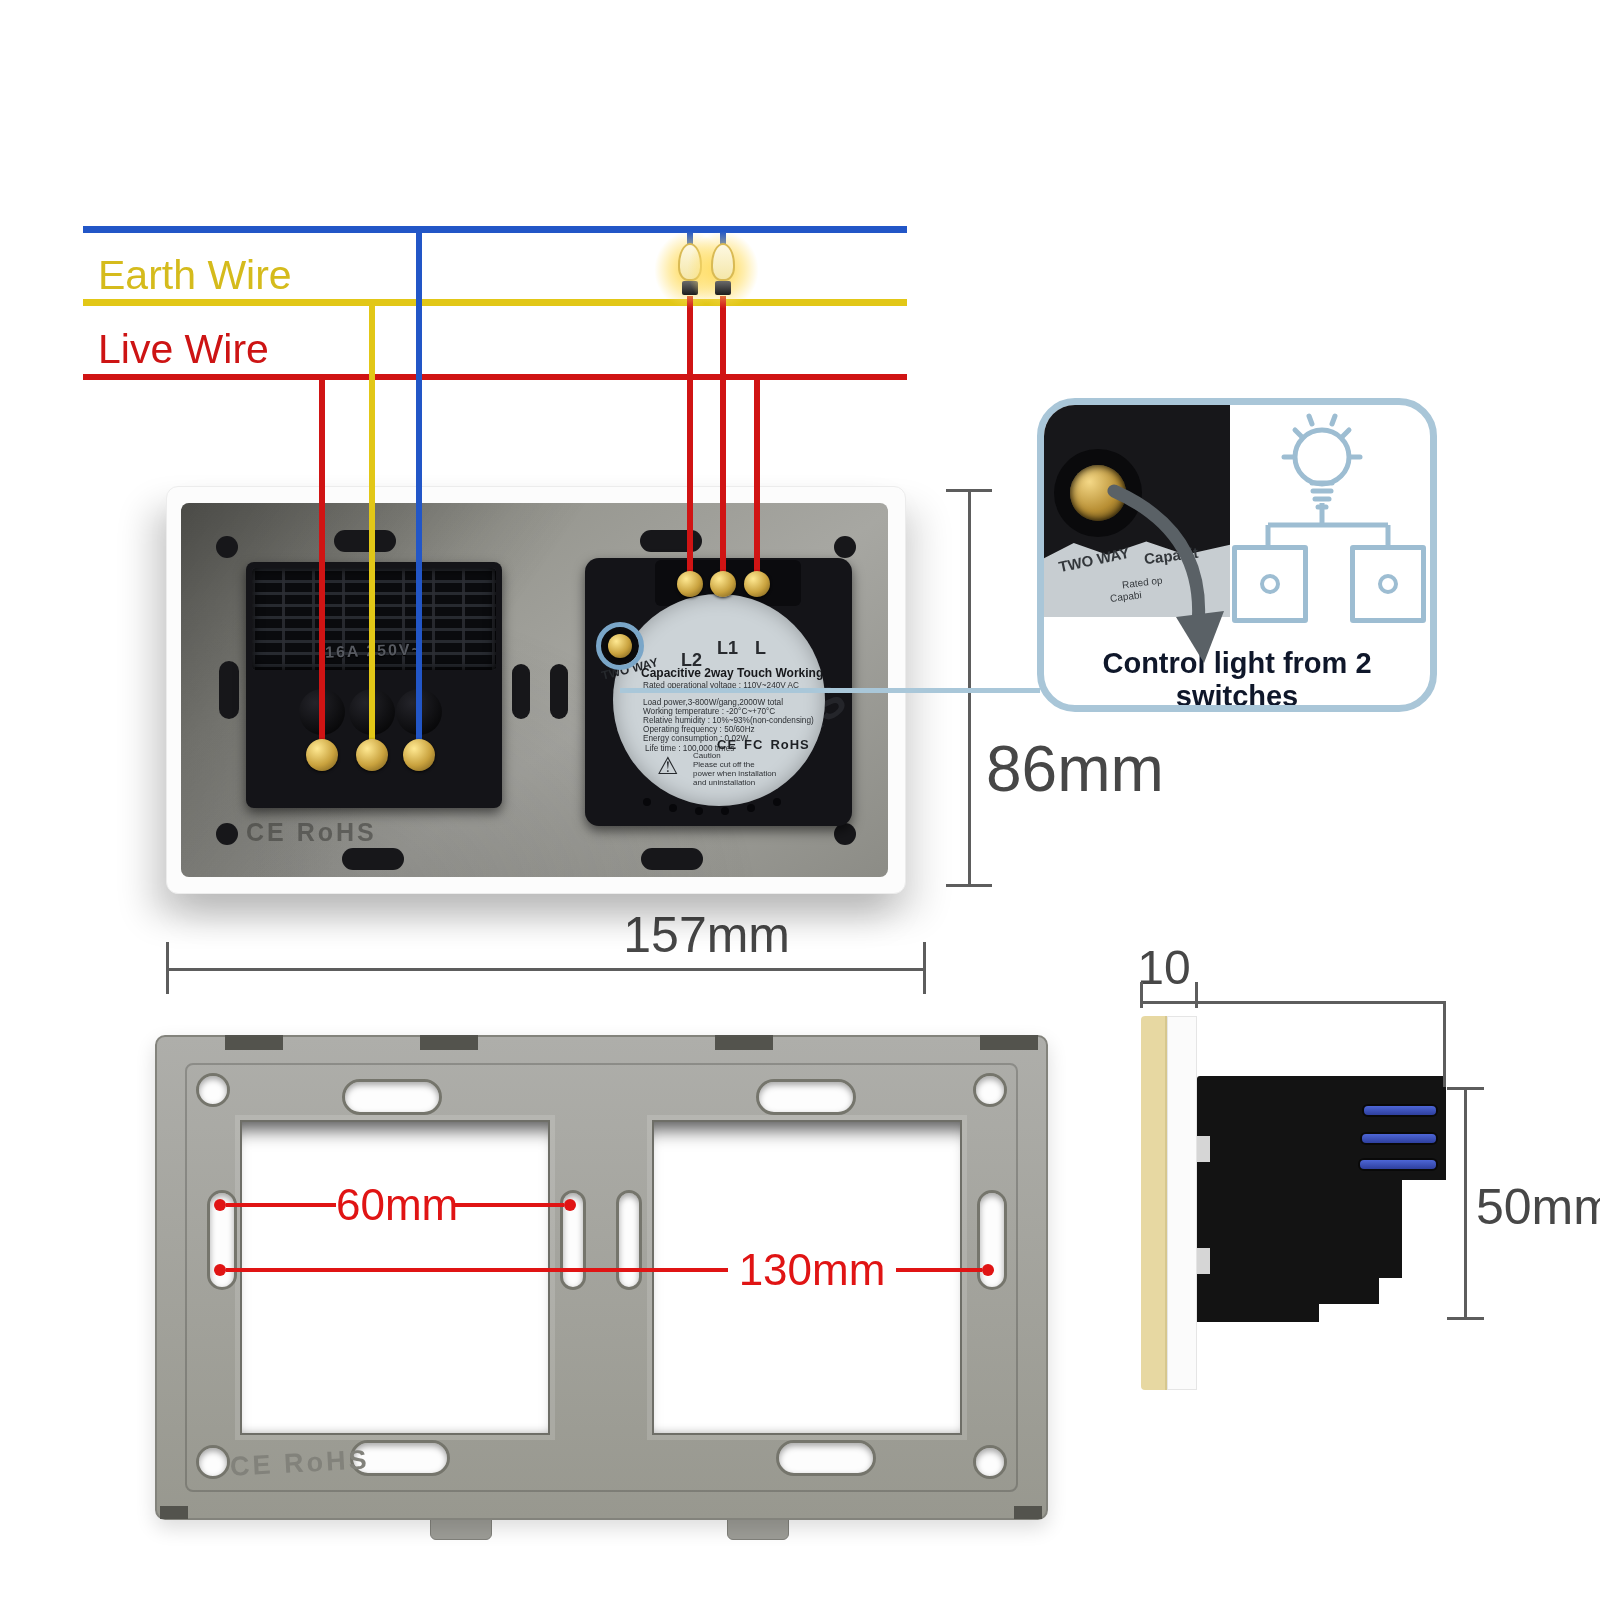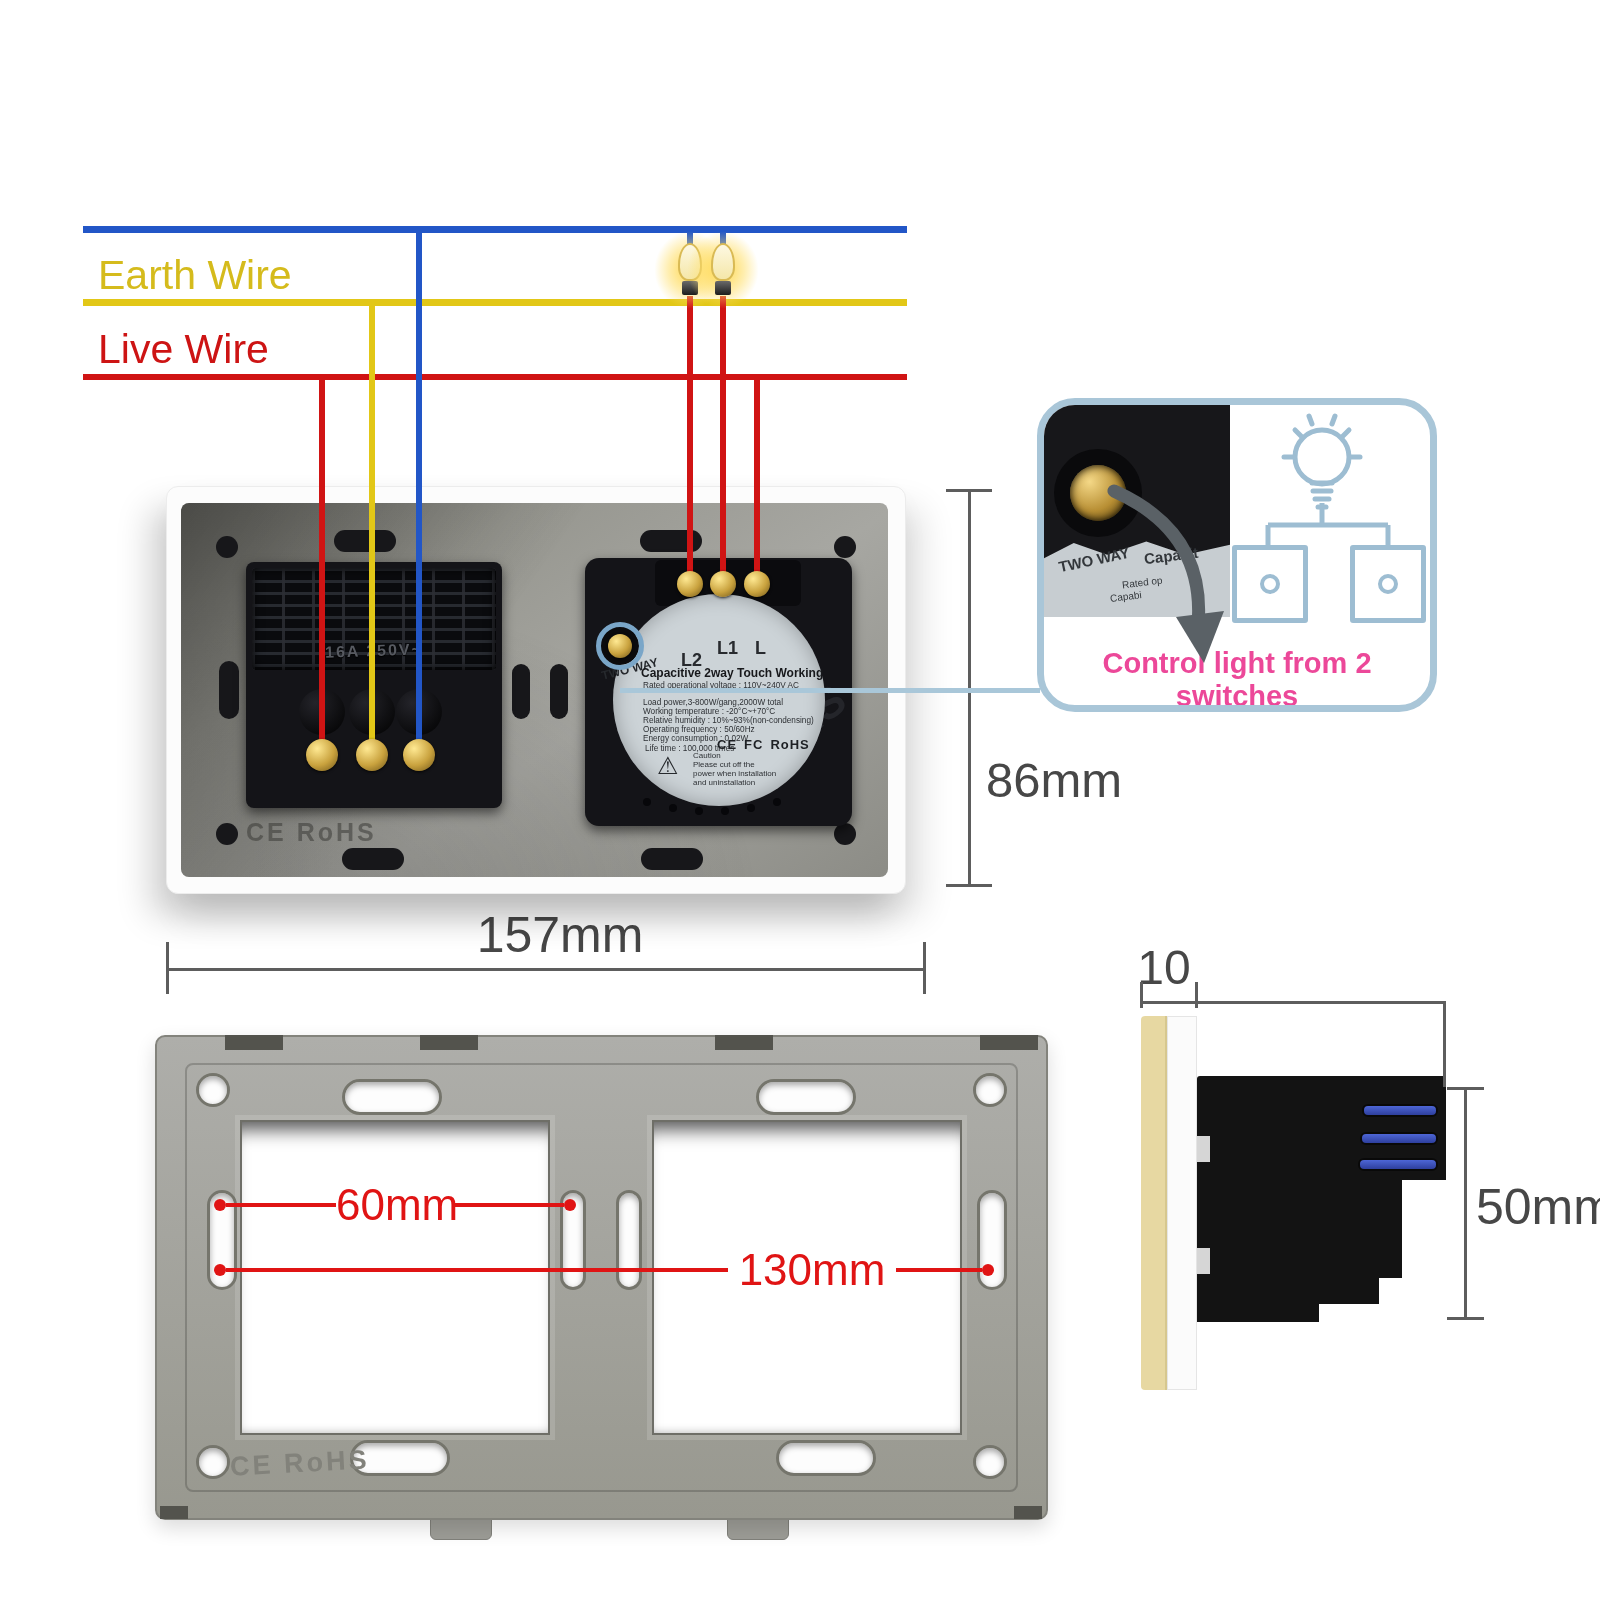--- a/index.html
+++ b/index.html
@@ -56,21 +56,21 @@
 
   
   .gline{background:#5d5d5d;z-index:10}
   .glabel{color:#474747;font-size:50px;white-space:nowrap}
 
   
   .inset{background:#ffffff;border:7px solid #a9c6d8;border-radius:38px;overflow:hidden;z-index:40}
   .iphoto{background:#17171a}
   .ilabel{background:#c7cdd1;clip-path:polygon(0 30%,16% 12%,34% 26%,55% 10%,76% 26%,100% 14%,100% 100%,0 100%)}
   .iphototext{color:#33373b;white-space:nowrap}
-  .caption{font-size:29px;font-weight:bold;color:#ec4899;text-align:center}
+  .caption{font-size:29px;font-weight:bold;color:#0f172a;text-align:center}
   .bluebox{border:5px solid #9dbdd2;background:#fff;border-radius:3px}
   .bluedot{border:4px solid #9dbdd2;border-radius:50%;background:#fff}
 
   
   .framebody{background:linear-gradient(#aeaeaa,#98988f);border:2px solid #83837c;border-radius:10px;
              box-shadow:0 8px 20px rgba(0,0,0,.14);z-index:4}
   .ftab{background:#53534d;z-index:5}
   .ptab{background:#9d9d97;border:1px solid #80807a;z-index:3}
   .fring{border:2px solid rgba(55,55,50,.28);border-radius:8px;z-index:5}
   .win{background:#fff;border:2px solid #6e6e67;z-index:6;
@@ -190,26 +190,26 @@
   <div class="a screw" style="left:744px;top:571px;width:26px;height:26px"></div>
 
   <div class="a" style="left:601px;top:627px;width:38px;height:38px;background:#0b0b0d;border-radius:50%;z-index:12"></div>
   <div class="a screw" style="left:608px;top:634px;width:24px;height:24px"></div>
   <div class="a ring" style="left:596px;top:622px;width:48px;height:48px"></div>
   <div class="a callout" style="left:620px;top:688px;width:420px;height:5px"></div>
 
   <div class="a gline" style="left:968px;top:490px;width:3px;height:397px"></div>
   <div class="a gline" style="left:946px;top:489px;width:46px;height:3px"></div>
   <div class="a gline" style="left:946px;top:884px;width:46px;height:3px"></div>
-  <div class="a glabel" style="left:986px;top:752px;font-size:49px">86mm</div>
+  <div class="a glabel" style="left:986px;top:732px;font-size:64px">86mm</div>
 
   <div class="a gline" style="left:166px;top:968px;width:760px;height:3px"></div>
   <div class="a gline" style="left:166px;top:942px;width:3px;height:52px"></div>
   <div class="a gline" style="left:923px;top:942px;width:3px;height:52px"></div>
-  <div class="a glabel" style="left:330px;top:906px;width:460px;text-align:center">157mm</div>
+  <div class="a glabel" style="left:330px;top:906px;width:460px;text-align:right">157mm</div>
 
   <div class="a inset" style="left:1037px;top:398px;width:400px;height:314px">
     <div class="a iphoto" style="left:0;top:0;width:186px;height:212px">
       <div class="a" style="left:10px;top:44px;width:88px;height:88px;background:#0a0a0c;border-radius:50%"></div>
       <div class="a" style="left:26px;top:60px;width:56px;height:56px;border-radius:50%;background:radial-gradient(circle at 35% 30%,#f4d887,#b88f34 55%,#5c450f);box-shadow:inset 0 0 8px #000"></div>
       <div class="a ilabel" style="left:0;top:128px;width:186px;height:84px"></div>
       <div class="a iphototext" style="left:14px;top:146px;font-size:15px;font-weight:bold;transform:rotate(-12deg)">TWO WAY</div>
       <div class="a iphototext" style="left:100px;top:142px;font-size:15px;font-weight:bold;transform:rotate(-7deg)">Capacit</div>
       <div class="a iphototext" style="left:78px;top:172px;font-size:10px;transform:rotate(-7deg)">Rated op</div>
       <div class="a iphototext" style="left:66px;top:186px;font-size:10px;transform:rotate(-7deg)">Capabi</div>

